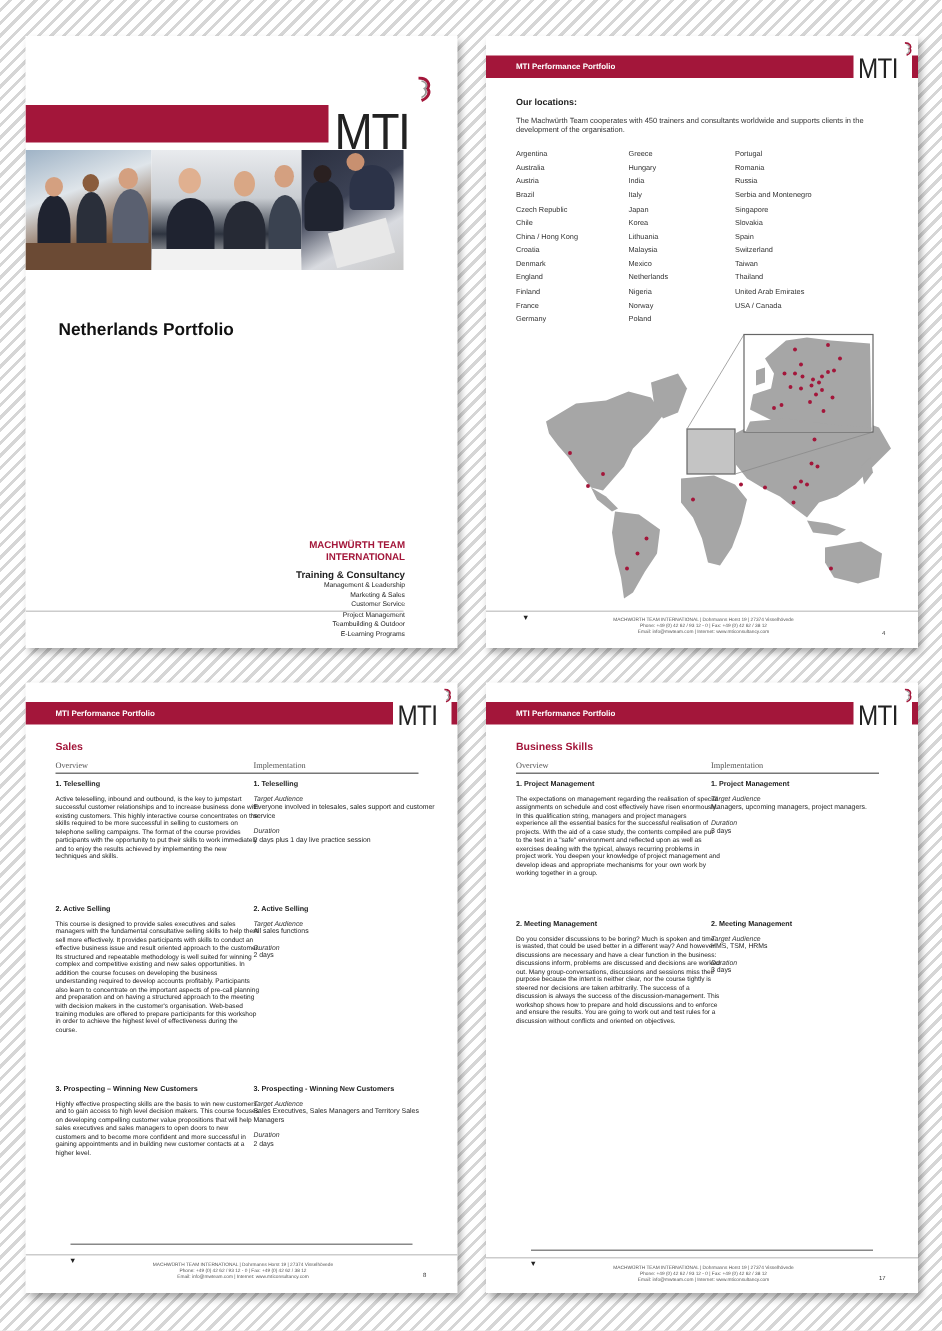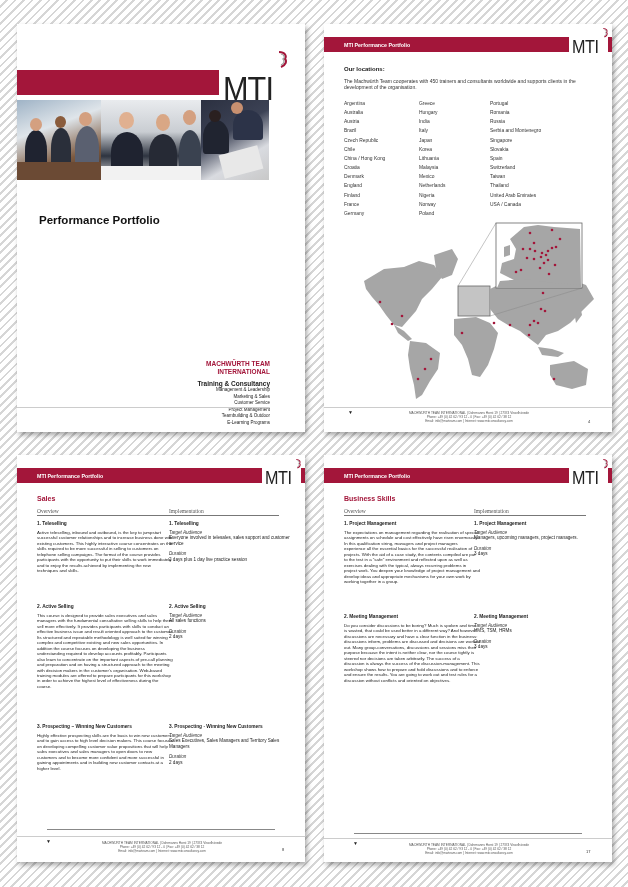--- a/index.html
+++ b/index.html
@@ -102,21 +102,21 @@
       <div style="position:absolute;left:0;top:66px;width:100px;height:14px;background:#f2f2f2;"></div>
     </div>
     <div class="photo photo3">
       <div class="figure" style="left:2px;top:20px;width:26px;height:34px;background:#202430;"></div>
       <div class="head" style="left:8px;top:10px;width:12px;height:12px;background:#2a2020;"></div>
       <div class="figure" style="left:32px;top:10px;width:30px;height:30px;background:#2c3348;"></div>
       <div class="head" style="left:30px;top:2px;width:12px;height:12px;background:#c89070;"></div>
       <div style="position:absolute;left:20px;top:50px;width:40px;height:24px;background:#e8e8e8;transform:rotate(-15deg);"></div>
     </div>
   </div>
-  <div class="cover-title">Performance Portfolio</div>
+  <div class="cover-title">Netherlands Portfolio</div>
   <div class="cover-company">
     <div>MACHWÜRTH TEAM</div>
     <div>INTERNATIONAL</div>
   </div>
   <div class="cover-services">
     <div class="svc-head">Training &amp; Consultancy</div>
     <div>Management &amp; Leadership</div>
     <div>Marketing &amp; Sales</div>
     <div>Customer Service</div>
     <div>Project Management</div>

